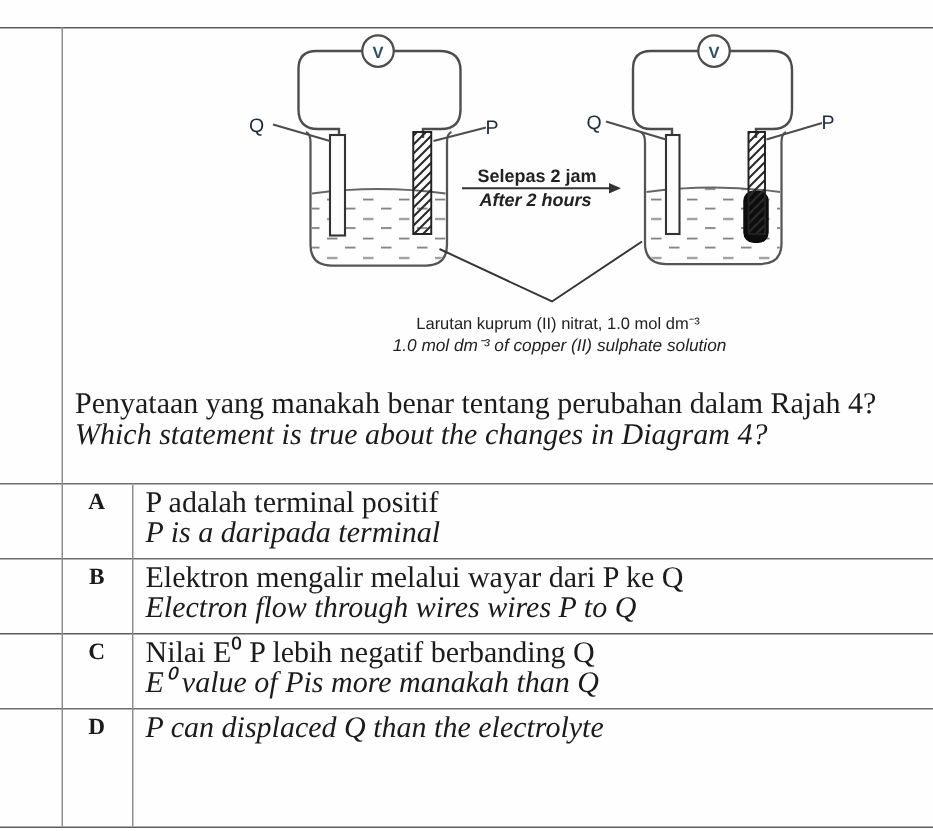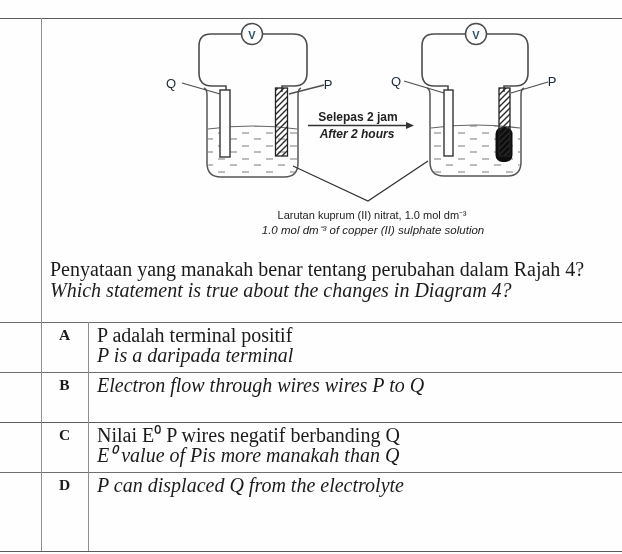--- a/index.html
+++ b/index.html
@@ -109,32 +109,33 @@
     <div class="opt-letter" style="top:326px;">A</div>
     <div class="opt-body" style="top:326px;">
       <div class="opt-my">P adalah terminal positif</div>
       <div class="opt-en">P is a daripada terminal</div>
     </div>
   </div>
 
   <div>
     <div class="opt-letter" style="top:376px;">B</div>
     <div class="opt-body" style="top:376px;">
+      <div class="opt-my">Elektron mengalir melalui wayar dari P ke Q</div>
       <div class="opt-en">Electron flow through wires wires P to Q</div>
     </div>
   </div>
 
   <div>
     <div class="opt-letter" style="top:426px;">C</div>
     <div class="opt-body" style="top:426px;">
-      <div class="opt-my">Nilai E⁰ P wires negatif berbanding Q</div>
+      <div class="opt-my">Nilai E⁰ P lebih negatif berbanding Q</div>
       <div class="opt-en">E⁰ value of Pis more manakah than Q</div>
     </div>
   </div>
 
   <div>
     <div class="opt-letter" style="top:476px;">D</div>
     <div class="opt-body" style="top:476px;">
-      <div class="opt-en">P can displaced Q from the electrolyte</div>
+      <div class="opt-en">P can displaced Q than the electrolyte</div>
     </div>
   </div>
 
 </div>
 
 </body></html>

